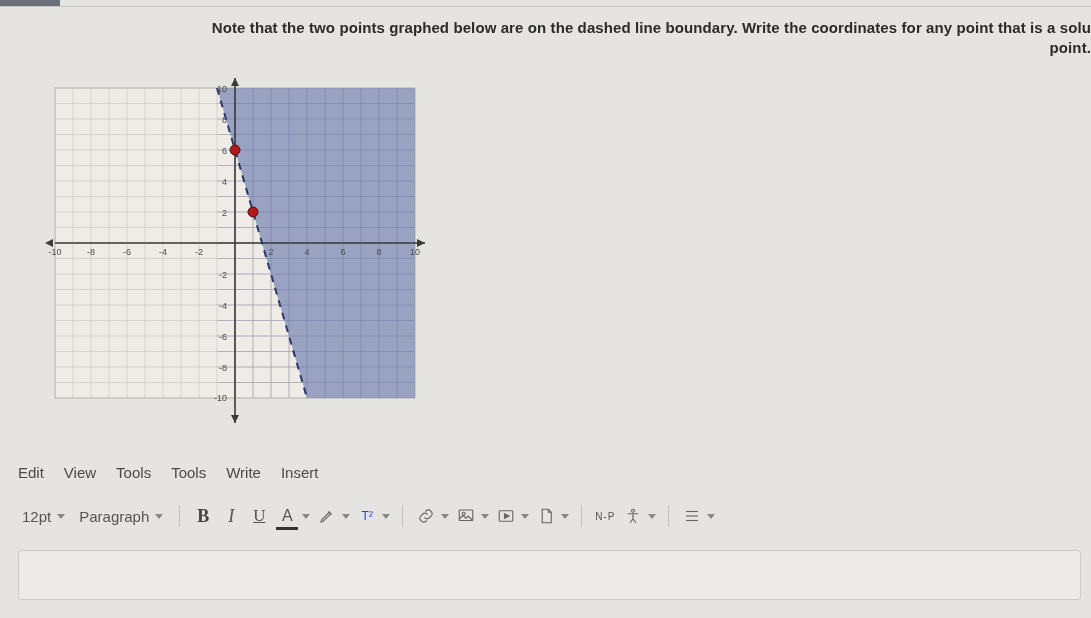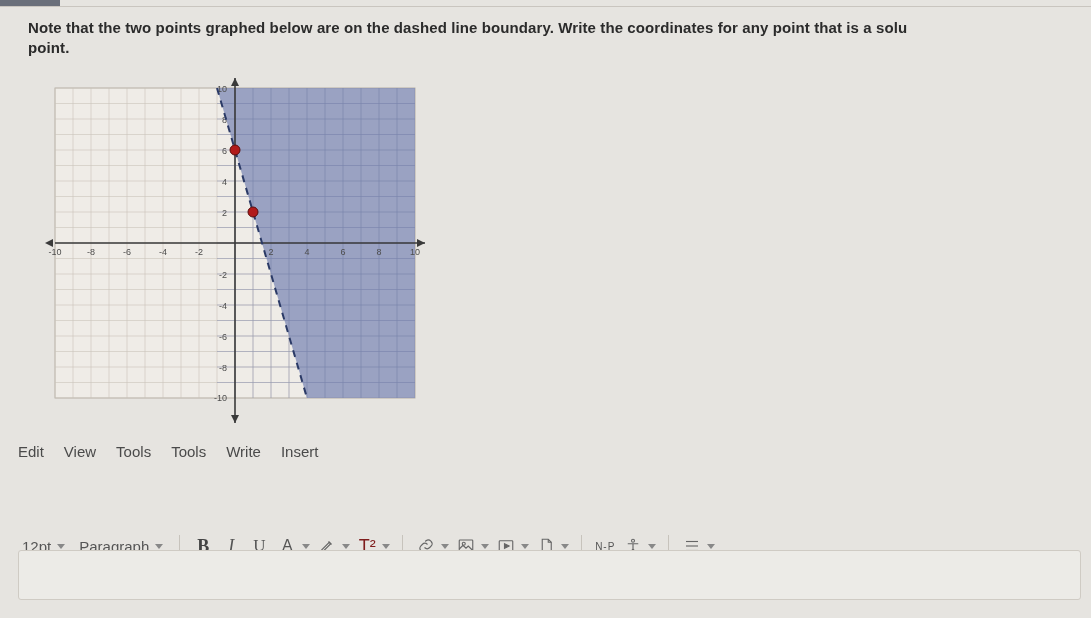--- a/index.html
+++ b/index.html
@@ -18,53 +18,53 @@
     background: #6a6f7a;
   }
   .thin-rule {
     position: absolute;
     top: 6px; left: 0; right: 0;
     height: 1px;
     background: #c9c5bf;
   }
   .content {
     position: absolute;
-    top: 18px; left: 28px; right: 0;
+    top: 18px; left: 28px; right: 0; text-align: right;
   }
   .question-text {
     color: #2b2b2b;
     font-size: 15px;
     line-height: 1.35;
     font-weight: 600;
     letter-spacing: .1px;
   }
 
   
   .graph-wrap {
     position: absolute;
     top: 78px; left: 30px;
     width: 410px; height: 350px;
   }
   .graph-svg { width: 100%; height: 100%; }
 
   
   .editor-menu {
     position: absolute;
-    left: 18px; top: 443px;
+    left: 18px; top: 464px;
     display: flex;
     gap: 20px;
     color: #4a4a4a;
     font-size: 15px;
   }
   .editor-menu span { cursor: pointer; }
 
   
   .toolbar {
     position: absolute;
-    left: 18px; top: 526px; right: 10px;
+    left: 18px; top: 496px; right: 10px;
     height: 40px;
     display: flex;
     align-items: center;
     gap: 6px;
     color: #4a4a4a;
     font-size: 15px;
   }
   .tb-sel {
     display: inline-flex;
     align-items: center;
@@ -95,21 +95,21 @@
     font-size: 16px;
   }
   .tb-btn.bold { font-weight: 800; font-family: Georgia, serif; font-size: 18px; color:#444;}
   .tb-btn.ital { font-style: italic; font-family: Georgia, serif; font-size: 18px; color:#555;}
   .tb-btn.under { text-decoration: underline; font-family: Georgia, serif; font-size: 17px; color:#555;}
   .tb-btn.color-a { position: relative; font-family: Arial; font-size: 16px; color:#555;}
   .tb-btn.color-a::after {
     content:""; position:absolute; left:0; right:0; bottom:-2px; height:3px;
     background:#333;
   }
-  .tb-btn.super { font-size:18px; color:#7f1d1d;}
+  .tb-btn.super { font-size:12px; color:#1d4ed8;}
   .tb-icon { display:inline-flex; align-items:center; justify-content:center; width:22px; height:20px; }
   .tb-icon svg { width:18px; height:18px; stroke:#666; fill:none; stroke-width:1.5; }
   .tb-group { display:inline-flex; align-items:center; gap:2px; }
 
   .answer-area {
     position: absolute;
     left: 18px; right: 10px; top: 550px;
     height: 50px;
     border: 1px solid #cfcbc4;
     background: #ecebe7;

